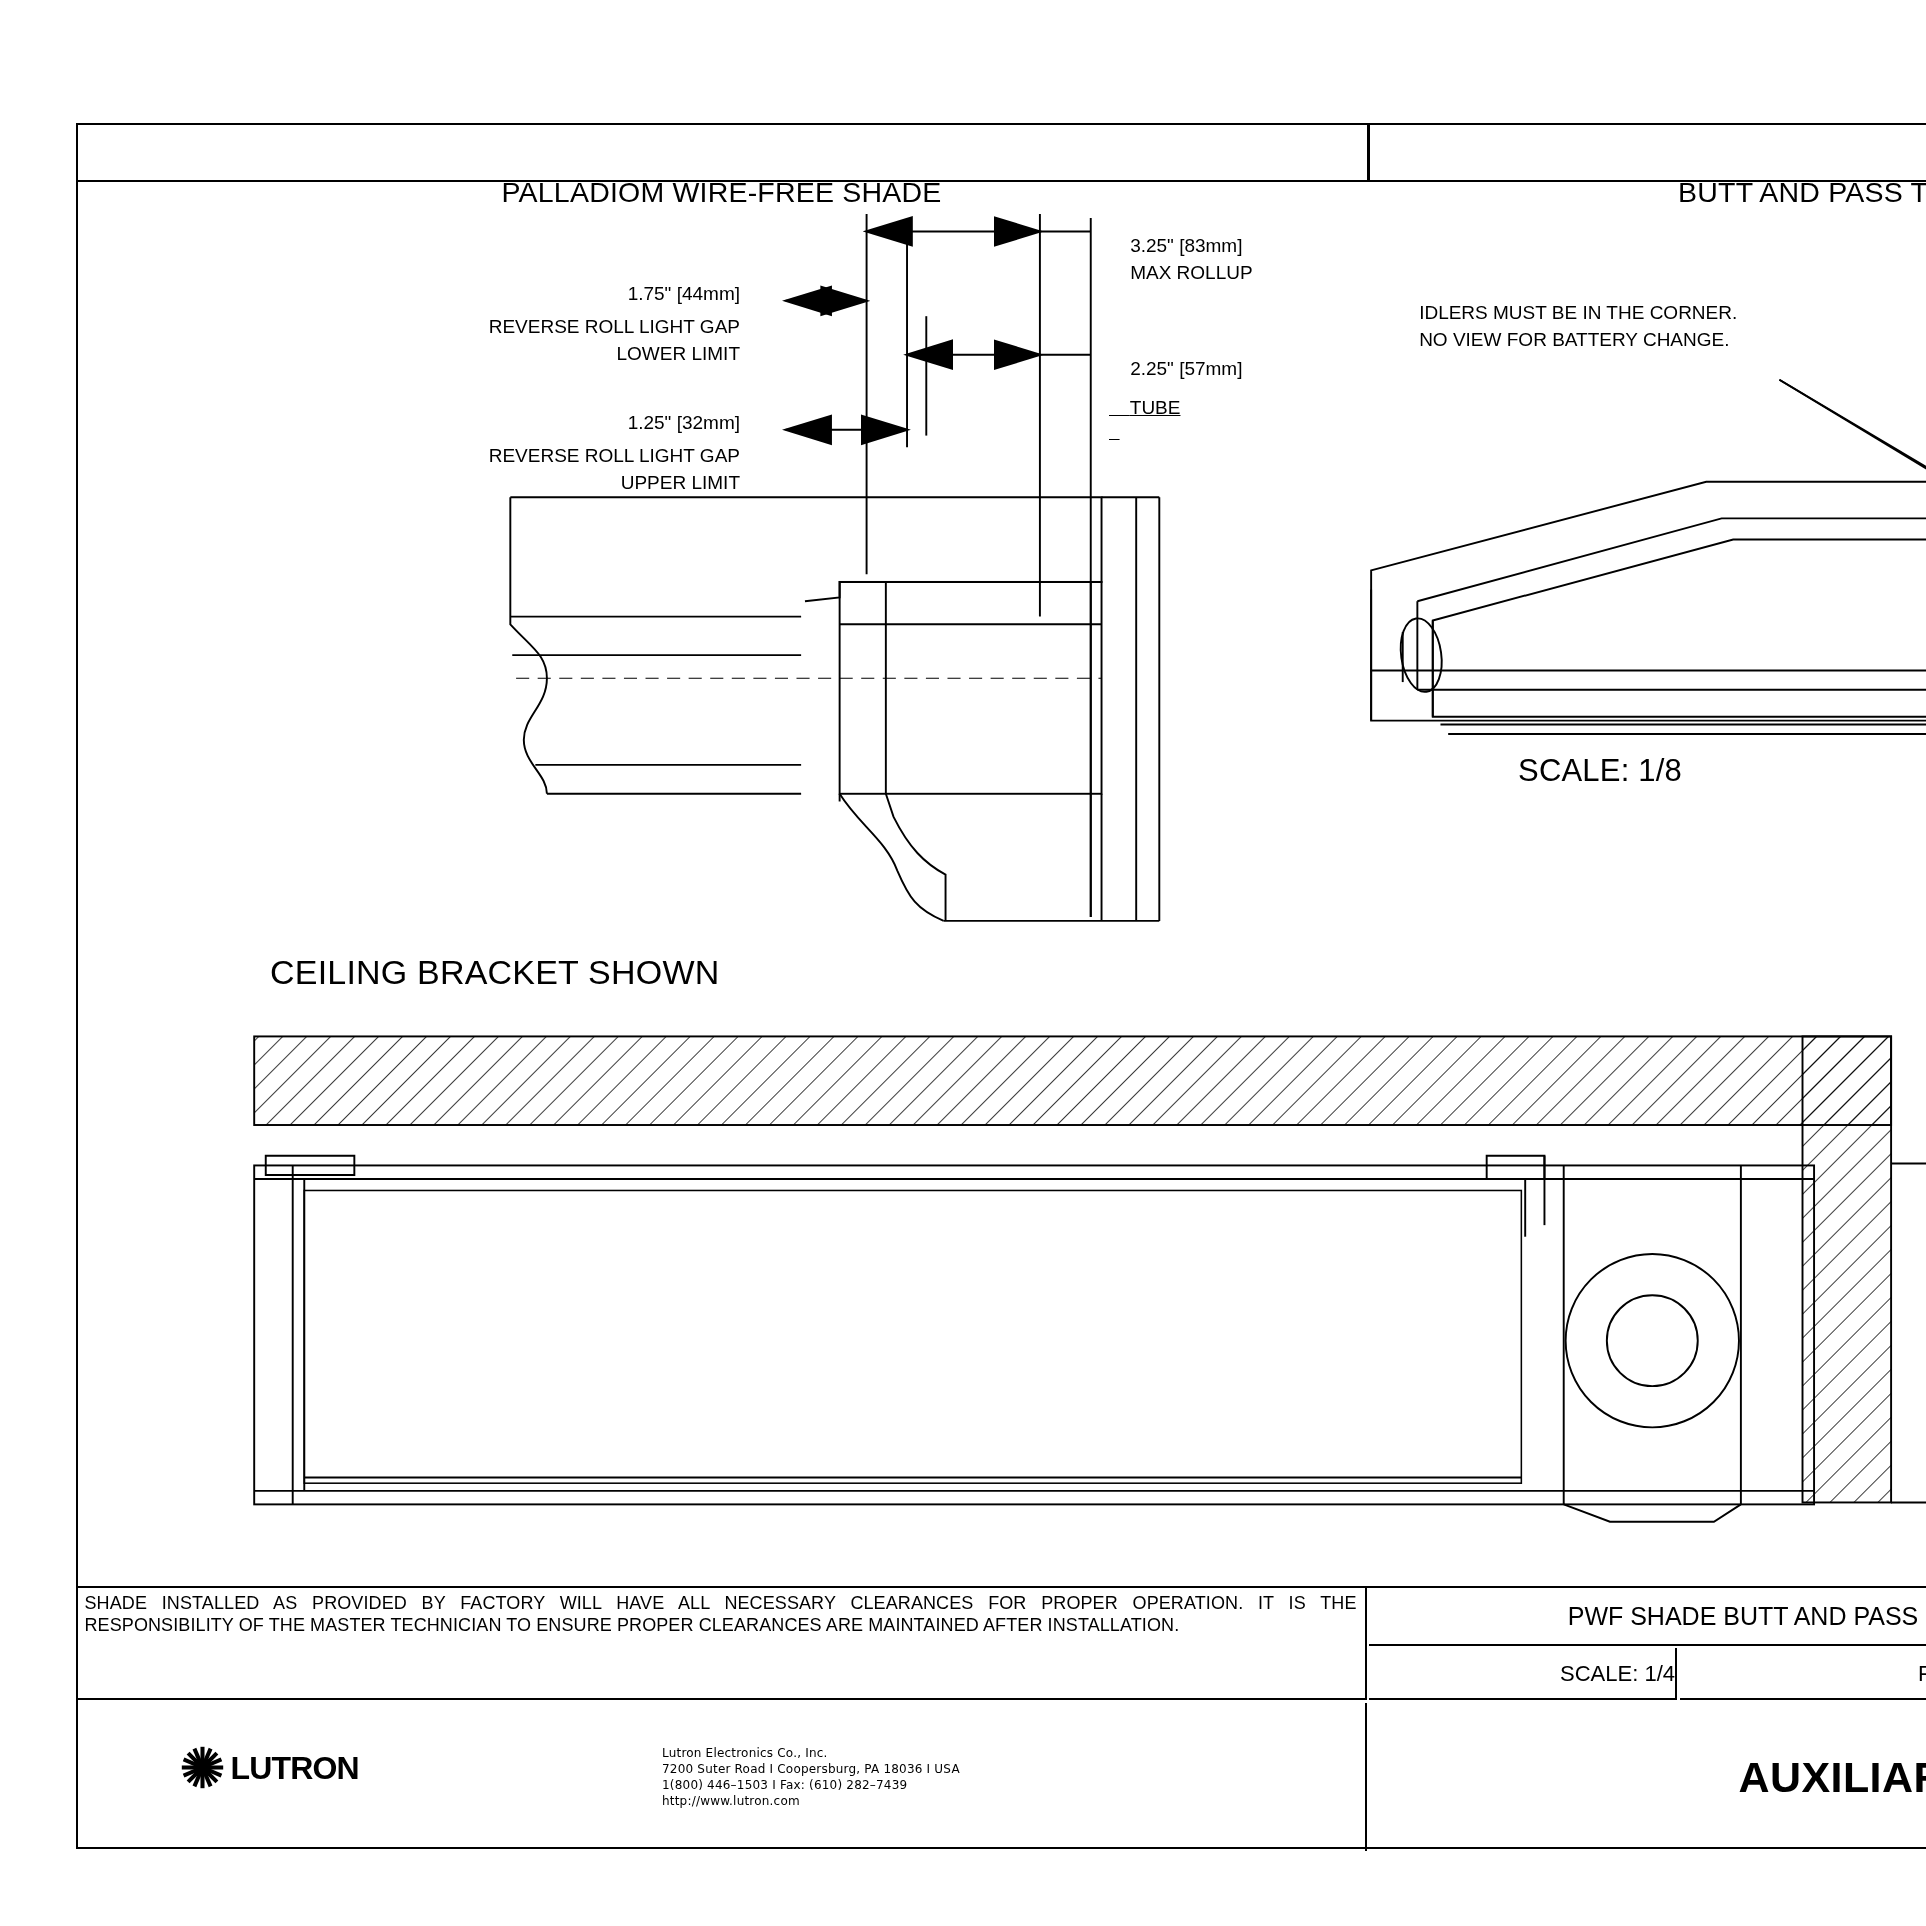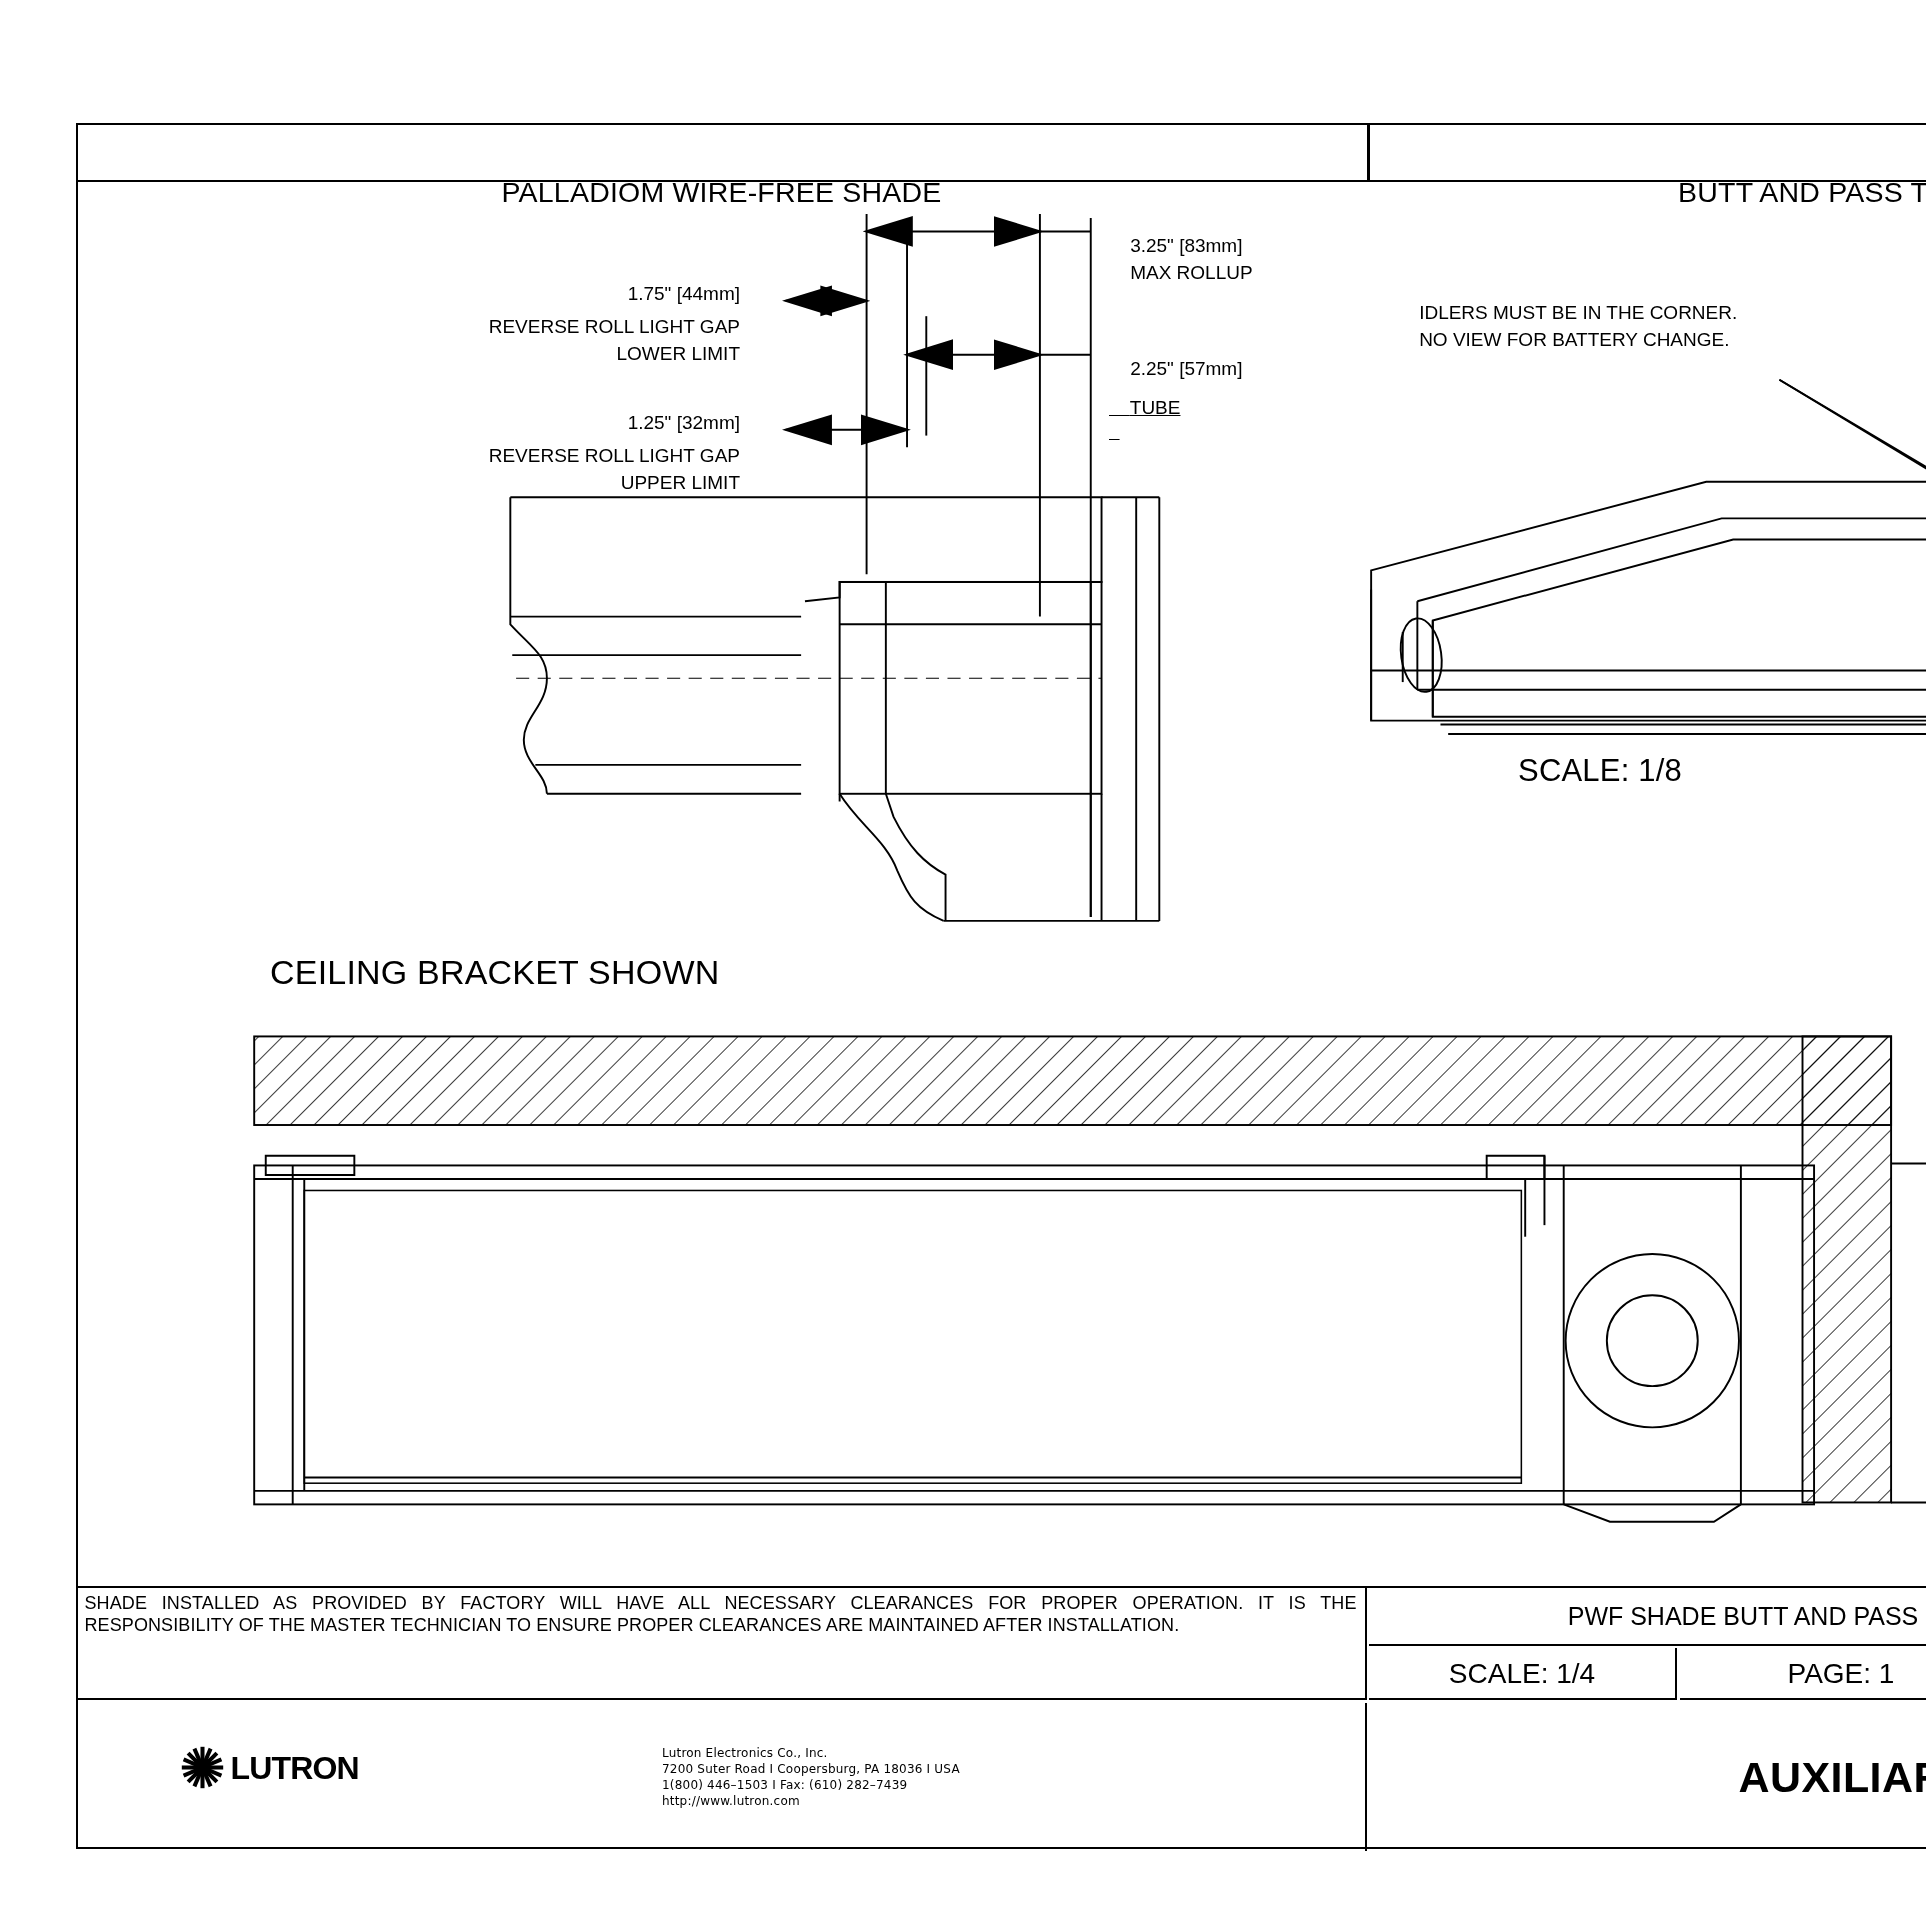--- a/index.html
+++ b/index.html
@@ -100,22 +100,22 @@
     text-align: center;
     border-bottom: 2.7px solid #000;
     border-right: 2.7px solid #000;
     box-sizing: border-box;
   }
   .tb-scale, .tb-page, .tb-rev {
     position: absolute;
     top: 60px;
     height: 52px;
     line-height: 51px;
-    font-size: 28px;
-    text-align: center;
+    font-size: 22px;
+    text-align: right;
     border-bottom: 2.7px solid #000;
     box-sizing: border-box;
   }
   .tb-scale { left: 1293px; width: 308px; border-right: 2.7px solid #000; }
   .tb-page  { left: 1604px; width: 324px; border-right: 2.7px solid #000; }
 
   
   .logo-cell {
     position: absolute;
     left: 0;

